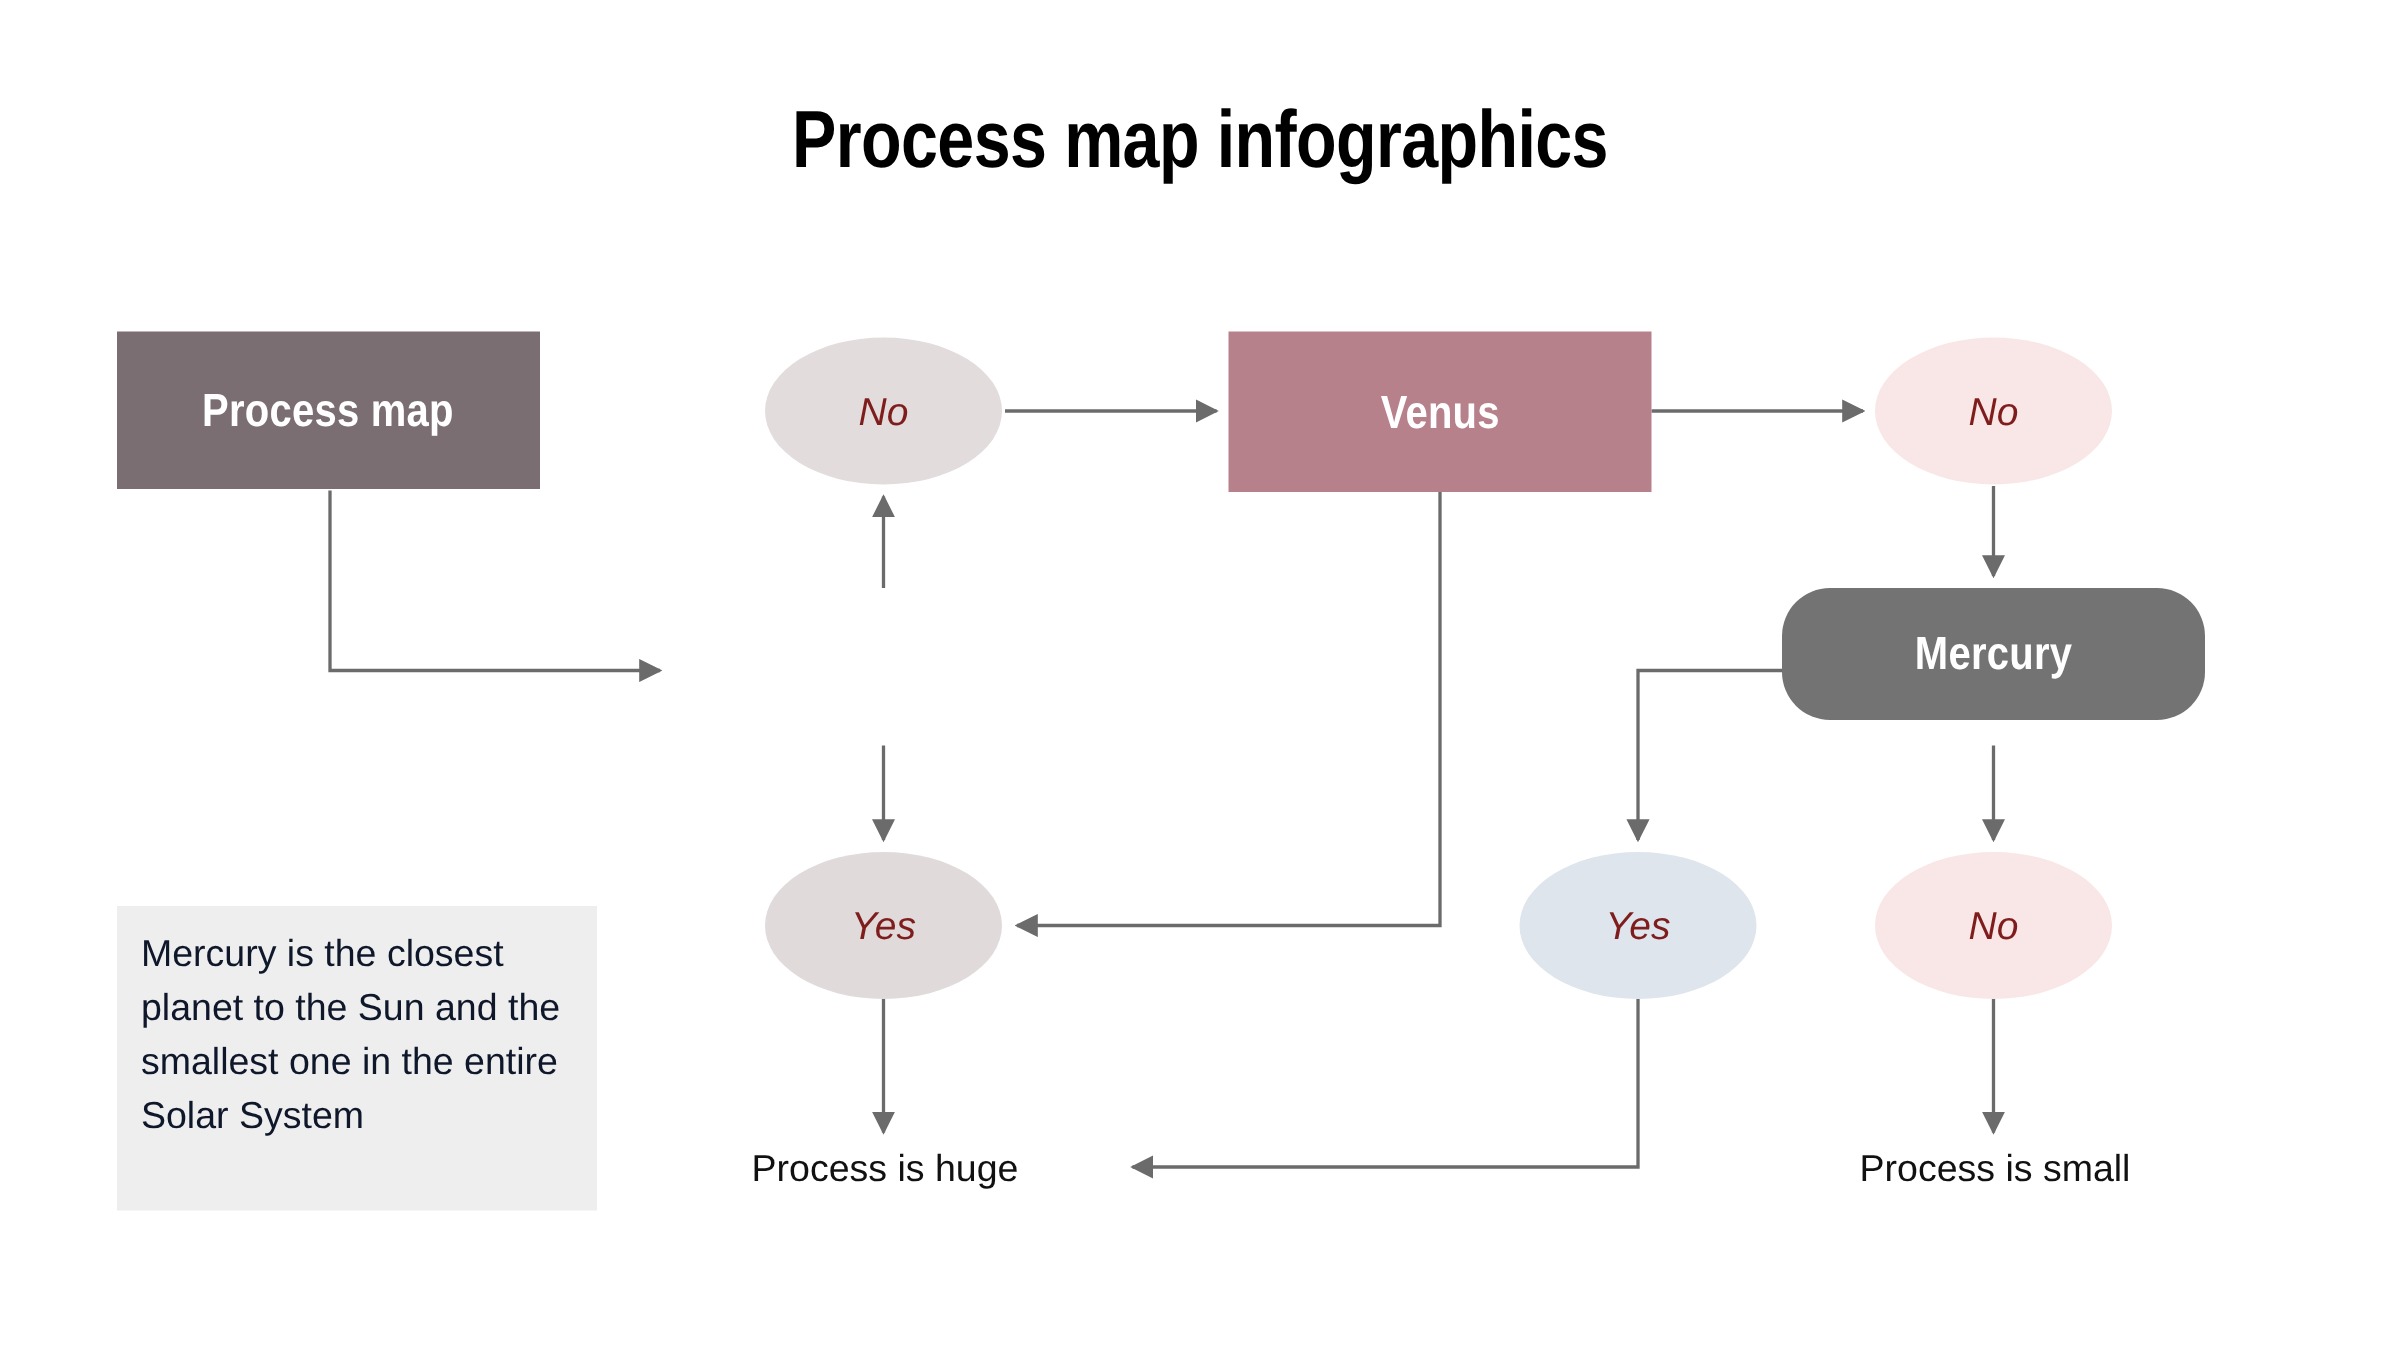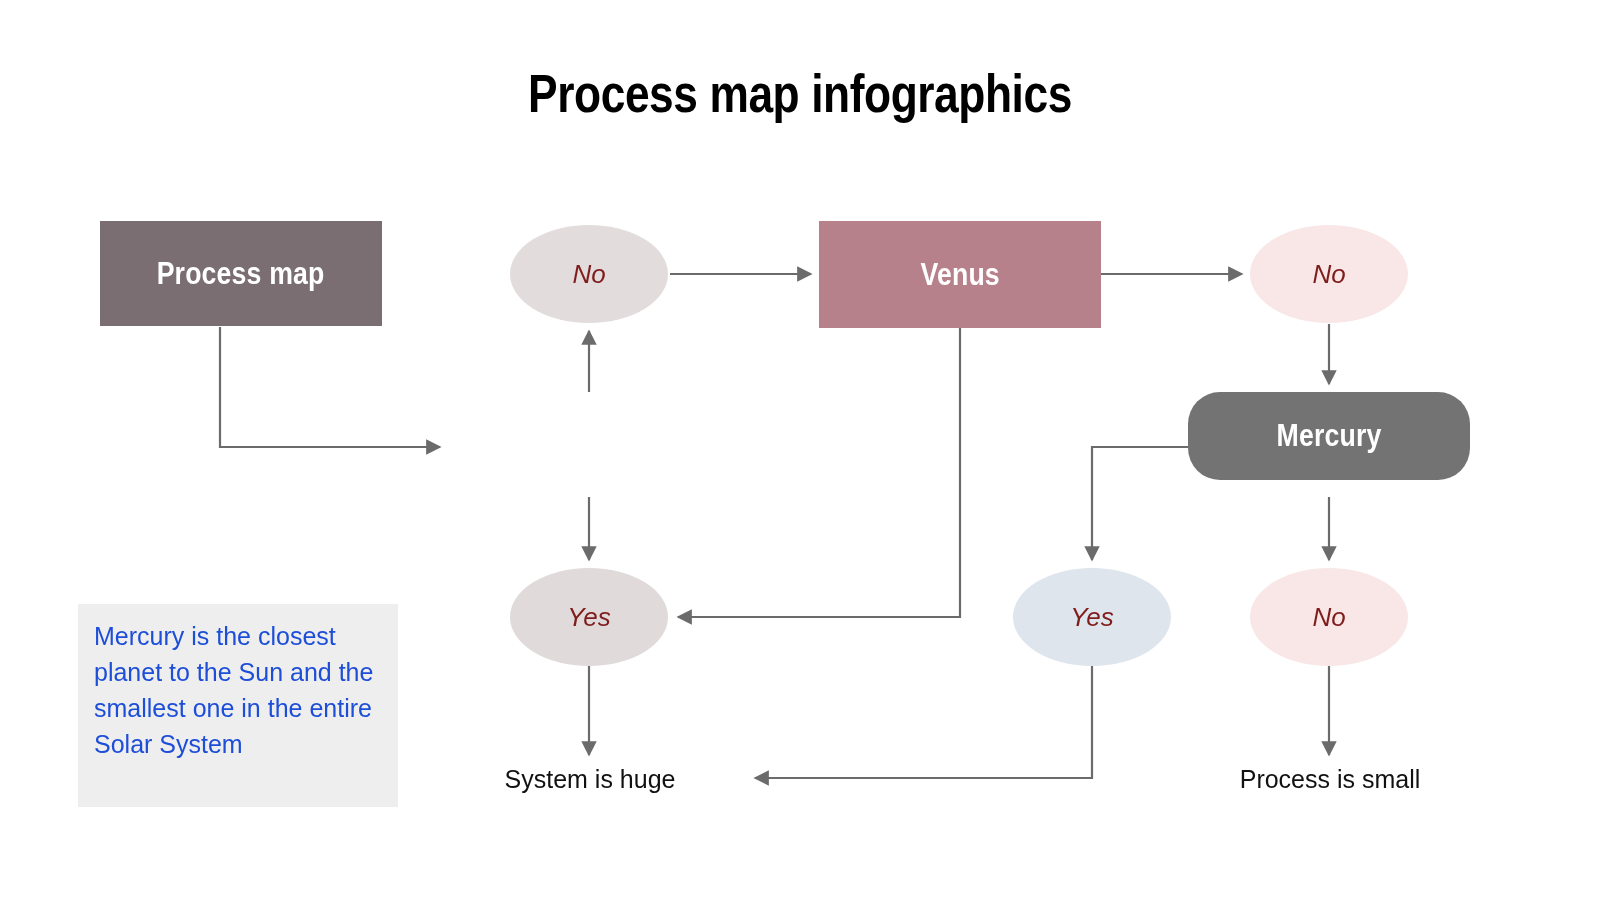--- a/index.html
+++ b/index.html
@@ -40,21 +40,21 @@
     align-items: center;
     justify-content: center;
     color: #ffffff;
     font-family: "Liberation Sans Narrow", "Liberation Sans", sans-serif;
     font-weight: bold;
     font-size: 31px;
     letter-spacing: 0.2px;
   }
   .pbox span { transform: scaleX(0.86); display: inline-block; }
 
-  #box-process-map { left: 78px;   top: 221px; width: 282px; height: 105px; background: #7a6e73; margin-left: 22px; }
+  #box-process-map { left: 78px;   top: 221px; width: 282px; height: 105px; background: #7a6e73; }
   #box-jupiter     { left: 448px;  top: 392px; width: 282px; height: 105px; background: #8f7680; }
   #box-venus       { left: 819px;  top: 221px; width: 282px; height: 107px; background: #b7818c; }
   #box-mercury     { left: 1188px; top: 392px; width: 282px; height: 88px; background: #737373; border-radius: 32px; }
 
   
   .ell {
     position: absolute;
     width: 158px;
     height: 98px;
     border-radius: 50%;
@@ -81,21 +81,21 @@
     height: 203px;
     background: #eeeeee;
   }
   #note-text {
     position: absolute;
     left: 16px;
     top: 14px;
     width: 290px;
     font-size: 25px;
     line-height: 36px;
-    color: #1d4ed8;
+    color: #0f172a;
   }
 
   
   .endlabel {
     position: absolute;
     font-size: 25px;
     color: #111111;
     text-align: center;
     white-space: nowrap;
   }
@@ -175,16 +175,16 @@
     <span>Yes</span>
   </div>
   <div class="ell" id="ell-no-botright">
     <span>No</span>
   </div>
 
   <div id="note-box">
     <div id="note-text">Mercury is the closest planet to the Sun and the smallest one in the entire Solar System</div>
   </div>
 
-  <div class="endlabel" id="label-jupiter-huge">System is huge</div>
+  <div class="endlabel" id="label-jupiter-huge">Process is huge</div>
   <div class="endlabel" id="label-mercury-small">Process is small</div>
 
 </div>
 
 </body></html>

